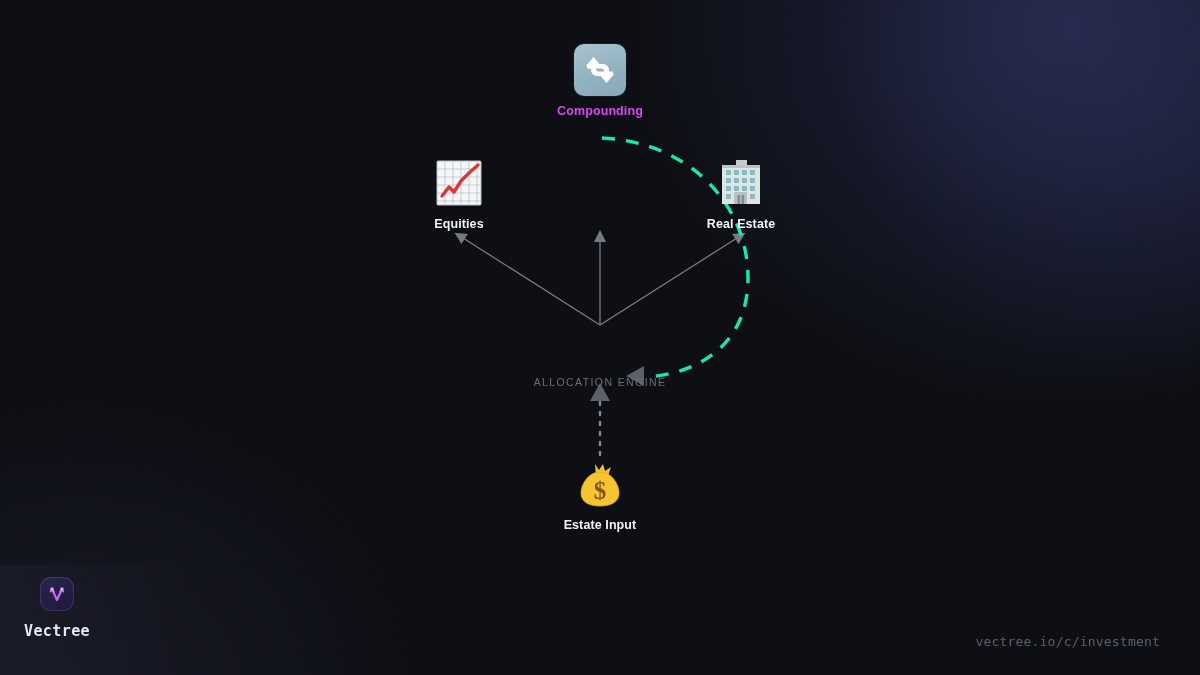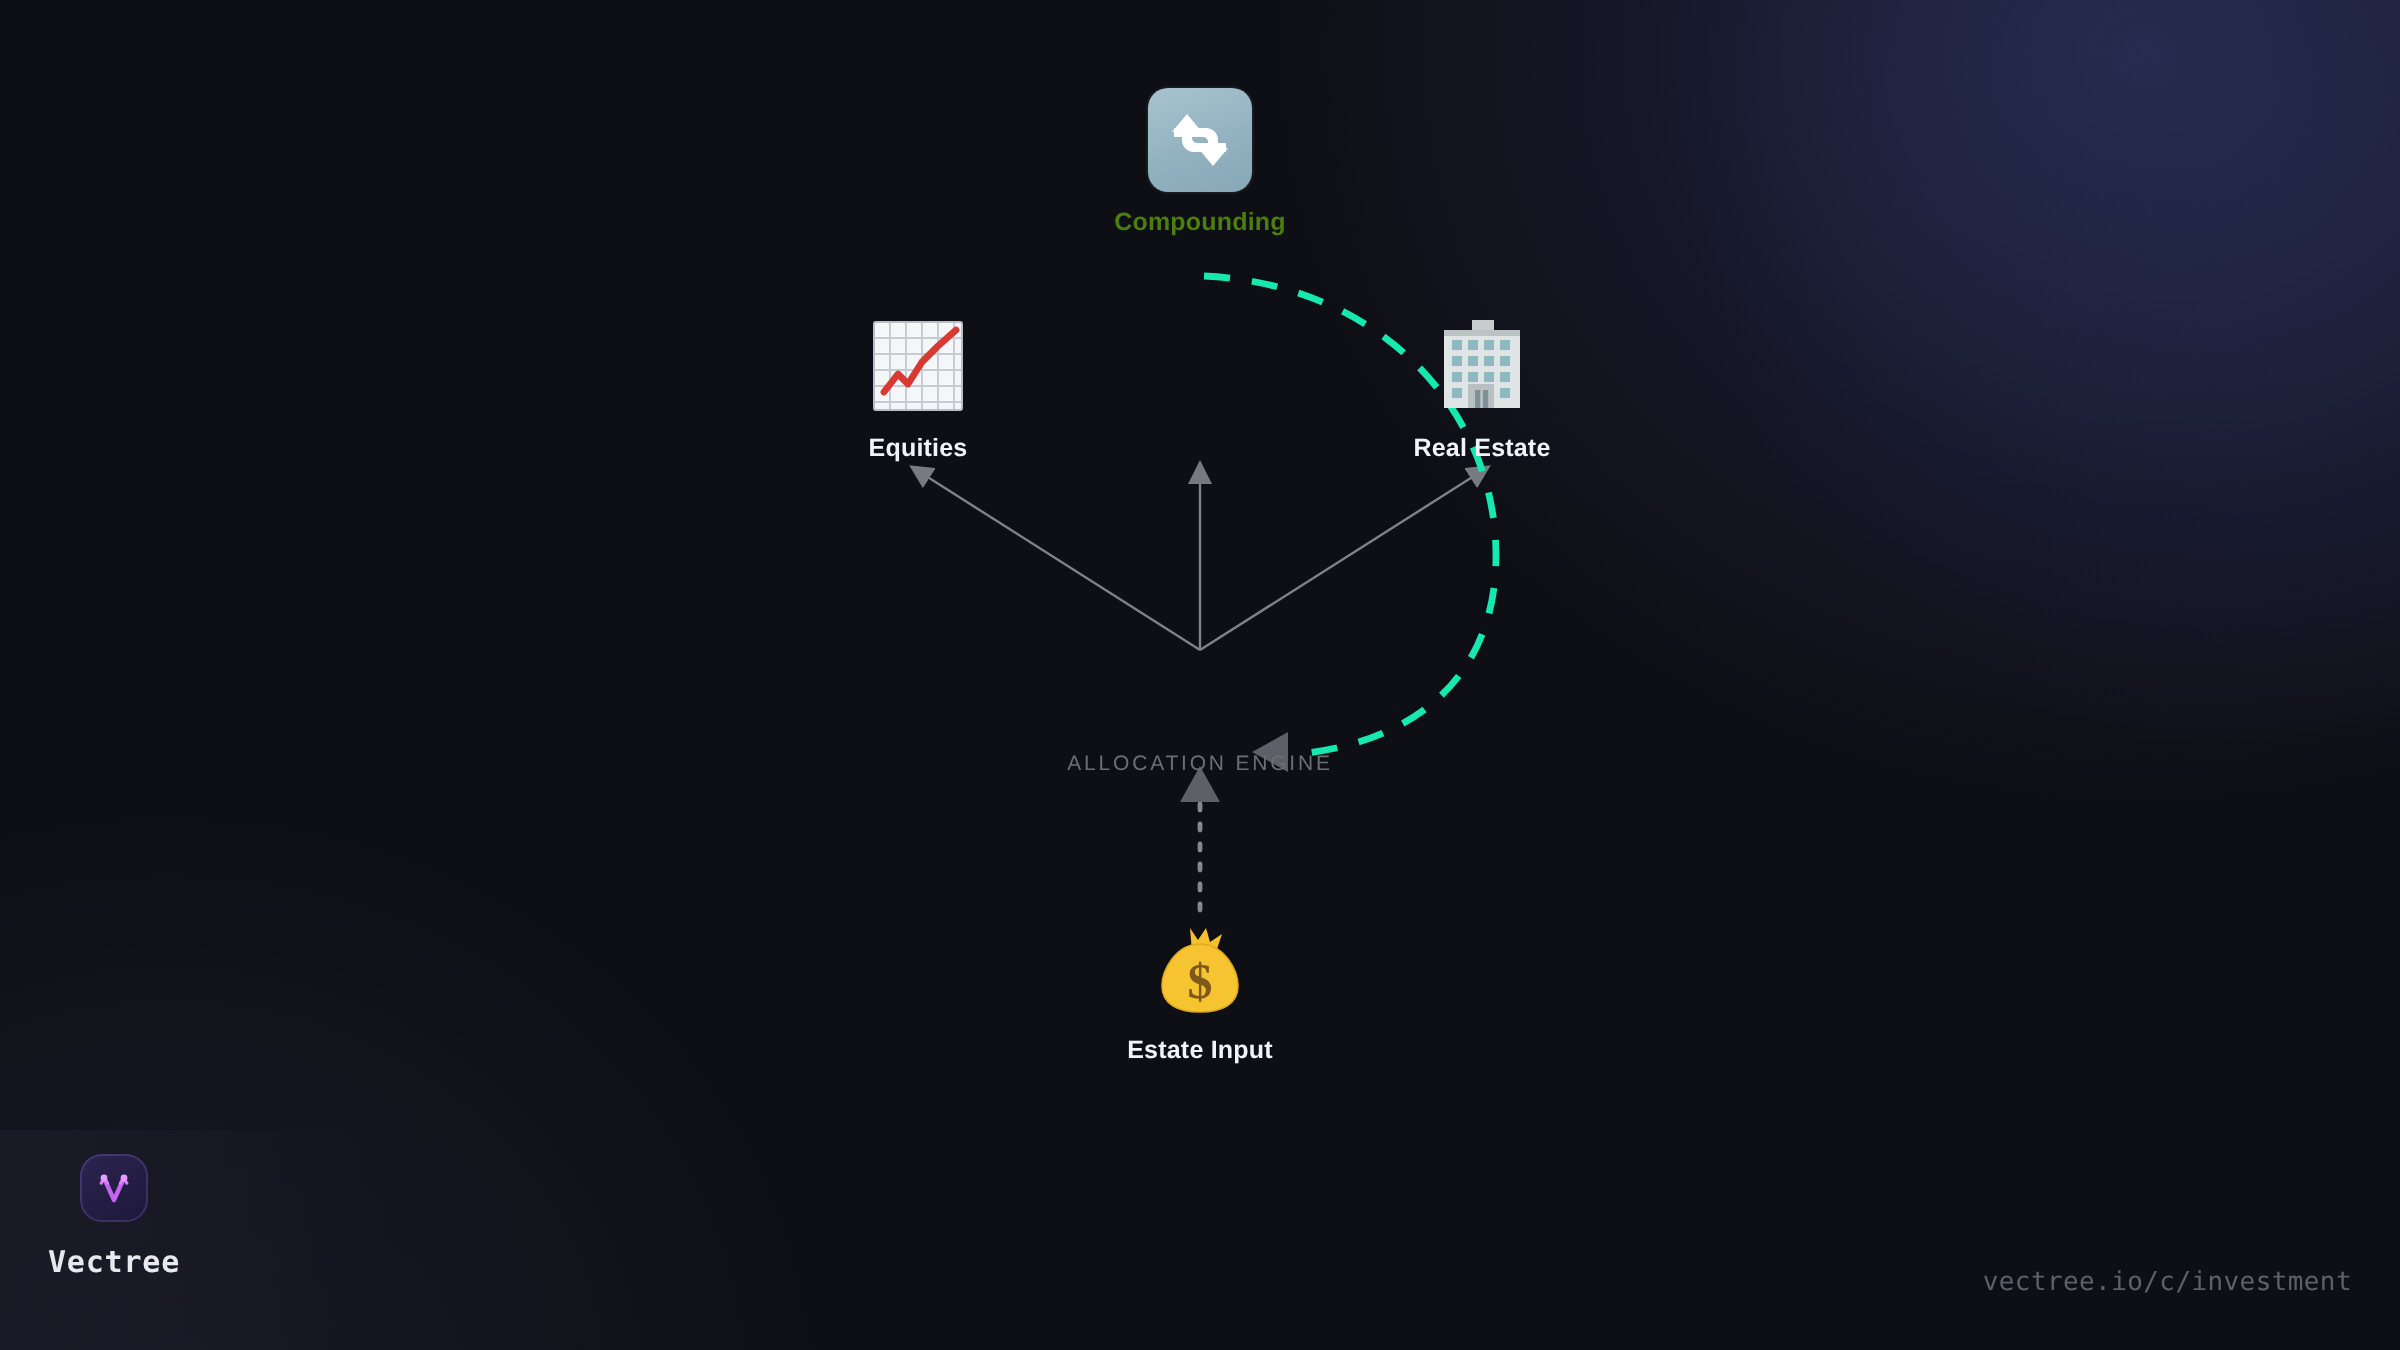--- a/index.html
+++ b/index.html
@@ -47,21 +47,21 @@
     font-size:46px; line-height:1;
   }
   .node-label {
     margin-top:6px;
     font-size:12.5px;
     font-weight:bold;
     color:#f2f3f6;
     letter-spacing:0.1px;
     white-space:nowrap;
   }
-  .node-label.accent { color:#4d7c0f; }
+  .node-label.accent { color:#d946ef; }
 
   
   .compound-tile {
     width:52px; height:52px; border-radius:10px;
     background:linear-gradient(160deg,#a8c3cf 0%, #93b2c0 55%, #87a8b8 100%);
     display:flex; align-items:center; justify-content:center;
     box-shadow:0 0 0 1px rgba(255,255,255,0.05);
   }
 
   
@@ -98,21 +98,21 @@
     font-size:15px; font-weight:bold; color:#e8e9ee;
     letter-spacing:0.4px;
   }
   #page-slug {
     position:absolute; left:24px; top:50px;
     font-family:"DejaVu Sans Mono", monospace;
     font-size:33px; font-weight:bold; color:#ffffff;
     letter-spacing:1px;
   }
   #footer-url {
-    position:absolute; right:24px; bottom:26px;
+    position:absolute; right:40px; bottom:26px;
     font-family:"DejaVu Sans Mono", monospace;
     font-size:13px; color:#5d6069;
     letter-spacing:0.2px;
   }
 </style>
 </head>
 <body>
 
 <div id="stage">
 

